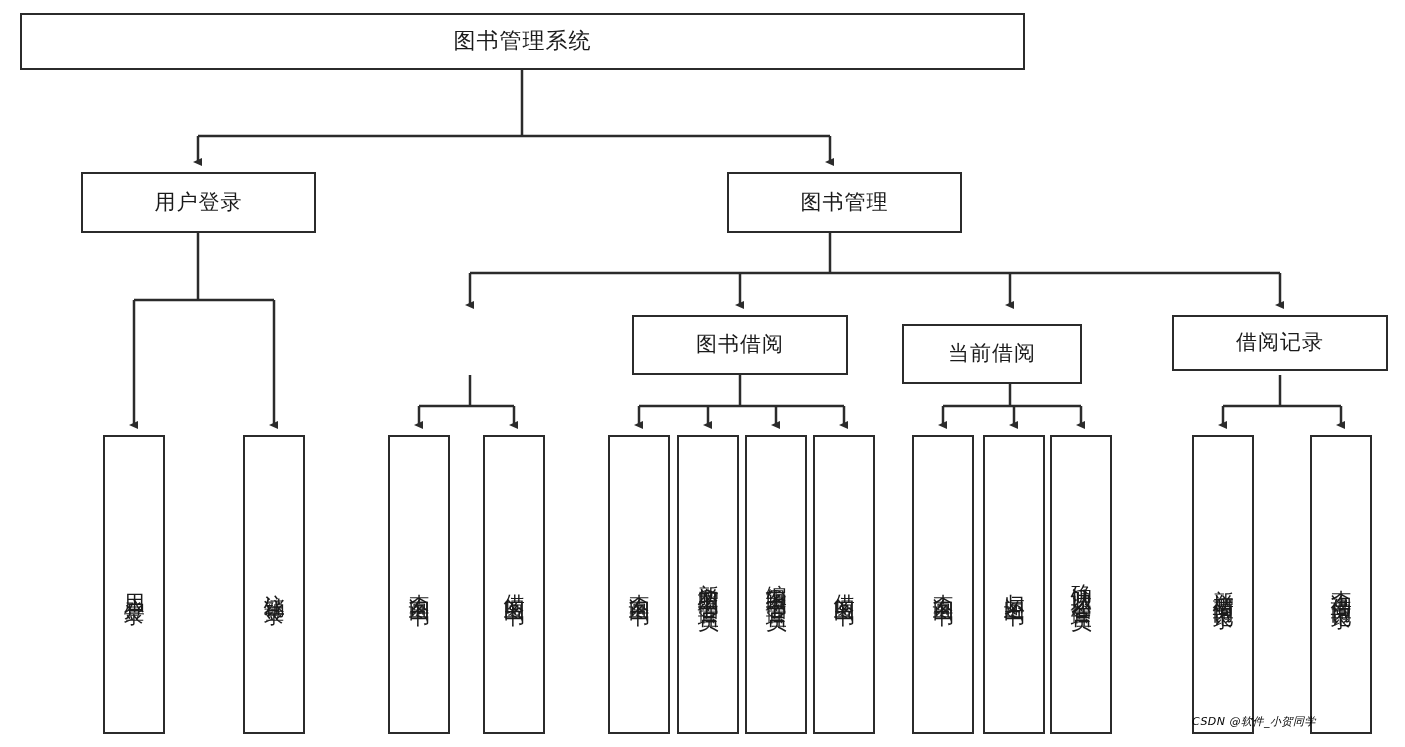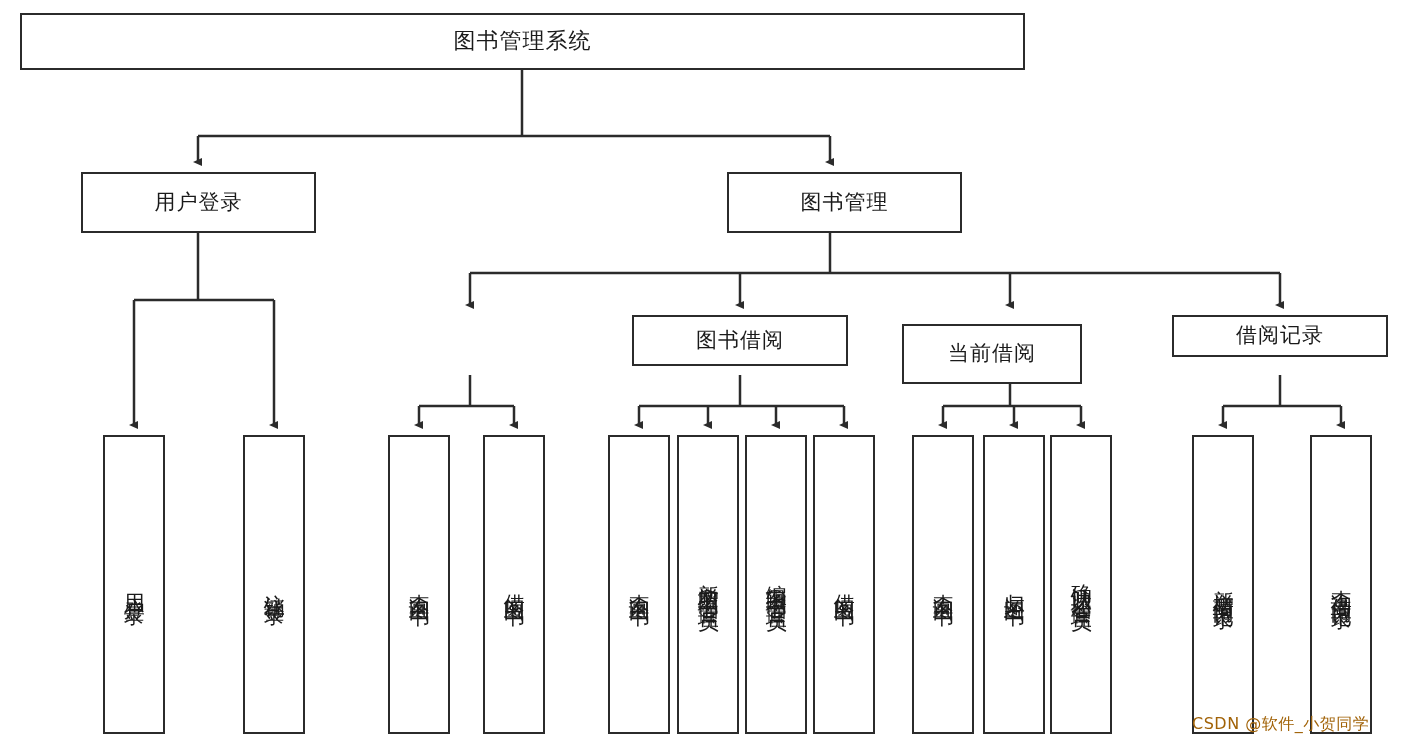--- a/index.html
+++ b/index.html
@@ -48,24 +48,25 @@
     font-size: 21px;
     letter-spacing: 4px;
     line-height: 1.25;
     white-space: nowrap;
   }
   .node-root {
     font-size: 22px;
   }
   .watermark {
     position: absolute;
-    color: #a16207;
-    font-size: 16px;
+    color: #000000;
+    font-size: 11px;
     white-space: nowrap;
     letter-spacing: 0.5px;
+    font-style: italic;
   }
 </style>
 </head>
 <body>
 
 <div id="canvas">
 
   <svg class="connectors" viewBox="0 0 1405 747" xmlns="http://www.w3.org/2000/svg">
     <defs>
       <marker id="arrow" markerWidth="10" markerHeight="10" refX="5" refY="5" orient="auto" markerUnits="userSpaceOnUse">
@@ -120,27 +121,27 @@
     <span>图书管理系统</span>
   </div>
 
   <div class="node node-h" style="left: 81px; top: 172px; width: 235px; height: 61px;">
     <span>用户登录</span>
   </div>
   <div class="node node-h" style="left: 711px; top: 172px; width: 235px; height: 61px; margin-left: 16px;">
     <span>图书管理</span>
   </div>
 
-  <div class="node node-h" style="left: 632px; top: 315px; width: 216px; height: 51px;">
+  <div class="node node-h" style="left: 632px; top: 315px; width: 216px; height: 60px;">
     <span>图书借阅</span>
   </div>
   <div class="node node-h" style="left: 902px; top: 324px; width: 180px; height: 60px;">
     <span>当前借阅</span>
   </div>
-  <div class="node node-h" style="left: 1172px; top: 315px; width: 216px; height: 42px;">
+  <div class="node node-h" style="left: 1172px; top: 315px; width: 216px; height: 56px;">
     <span>借阅记录</span>
   </div>
 
   <div class="node node-v" style="left: 103px; top: 435px; width: 62px; height: 299px;">
     <span>用户登录</span>
   </div>
   <div class="node node-v" style="left: 243px; top: 435px; width: 62px; height: 299px;">
     <span>注销登录</span>
   </div>
   <div class="node node-v" style="left: 388px; top: 435px; width: 62px; height: 299px;">

